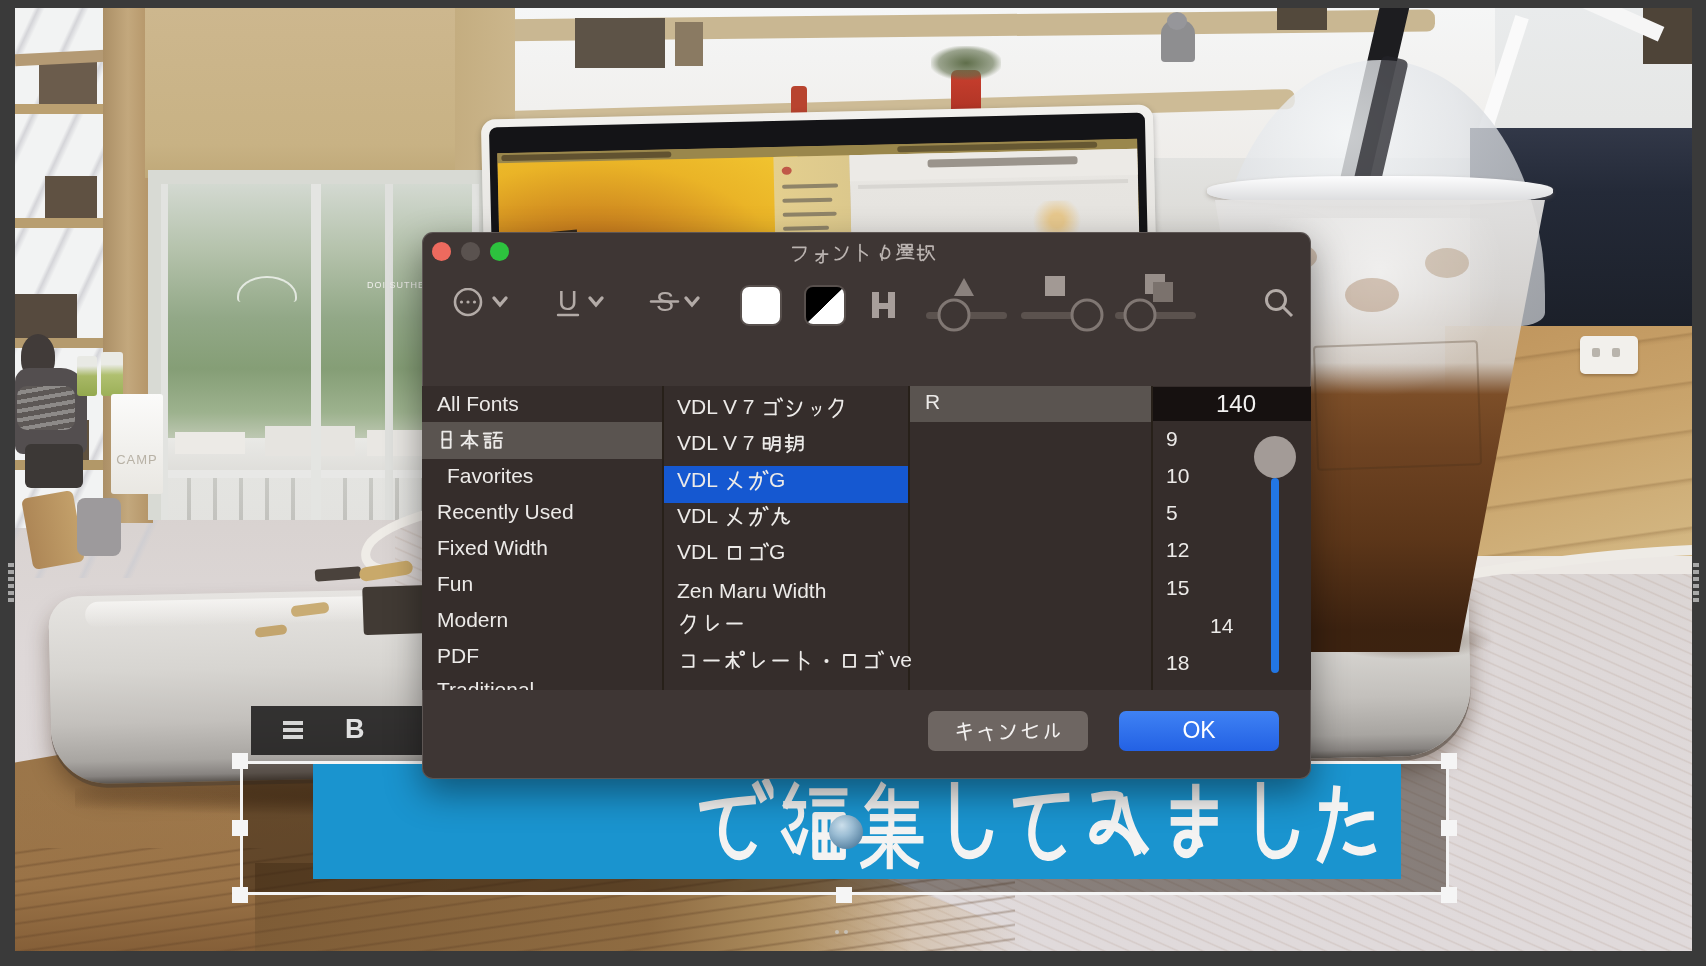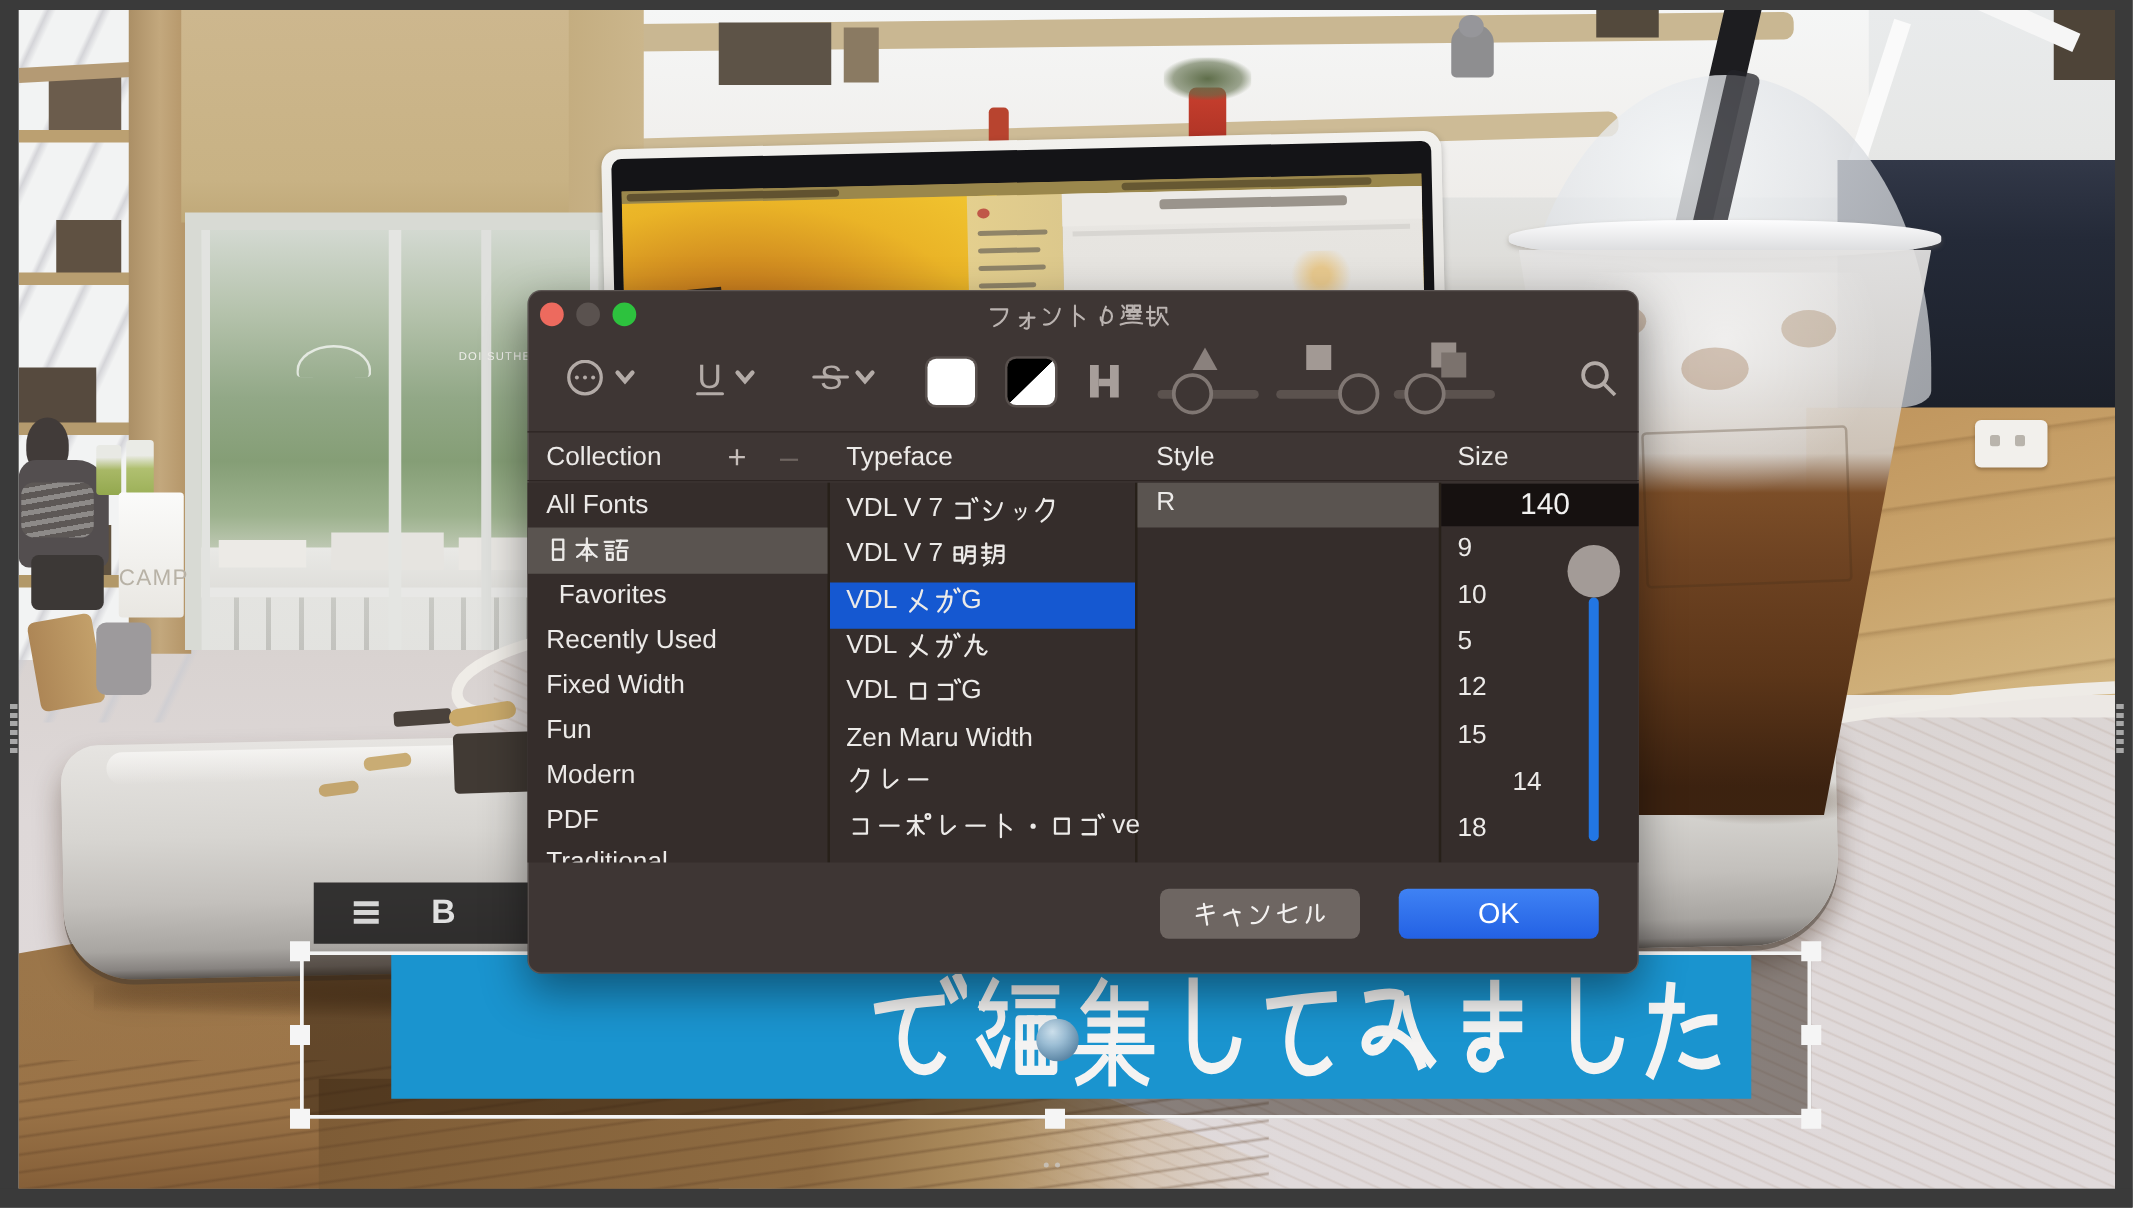--- a/index.html
+++ b/index.html
@@ -301,21 +301,21 @@
   <div class="abs" style="left:352px;top:272px;width:74px;height:10px;color:#f0efec;font-size:9px;letter-spacing:1px;">DOI SUTHEP</div>
 
   <div class="abs" style="left:6px;top:326px;width:34px;height:44px;background:#413b39;border-radius:50% 50% 40% 40%;"></div>
   <div class="abs" style="left:0px;top:360px;width:72px;height:86px;background:#534e4f;border-radius:14px 26px 8px 8px;"></div>
   <div class="abs" style="left:2px;top:378px;width:58px;height:44px;background:repeating-linear-gradient(170deg,#5d5856 0,#5d5856 5px,#8d8a88 5px,#8d8a88 9px);border-radius:10px;"></div>
   <div class="abs" style="left:10px;top:436px;width:58px;height:44px;background:#3c3836;border-radius:6px;"></div>
 
   <div class="abs" style="left:62px;top:348px;width:20px;height:40px;background:linear-gradient(180deg,#e8e9e4 25%,#a8b866 50%,#93a84e);border-radius:3px;"></div>
   <div class="abs" style="left:86px;top:344px;width:22px;height:44px;background:linear-gradient(180deg,#eaebe6 28%,#b0c070 52%,#9cb058);border-radius:3px;"></div>
 
-  <div class="abs" style="left:80px;top:386px;width:52px;height:100px;background:linear-gradient(180deg,#fbfbfa,#e9e7e2);border-radius:3px;color:#b8b2a6;font-size:18px;letter-spacing:1px;">
+  <div class="abs" style="left:96px;top:386px;width:52px;height:100px;background:linear-gradient(180deg,#fbfbfa,#e9e7e2);border-radius:3px;color:#b8b2a6;font-size:13px;letter-spacing:1px;">
         <div style="margin-top:58px;text-align:center;">CAMP</div>
       </div>
 
   <div class="abs" style="left:12px;top:486px;width:52px;height:72px;background:linear-gradient(90deg,#ad8656,#c3a06a);transform:rotate(-10deg);border-radius:6px;"></div>
   <div class="abs" style="left:62px;top:490px;width:44px;height:58px;background:#9d9a9c;border-radius:8px;"></div>
 
   <div class="abs" style="left:1455px;top:120px;width:222px;height:212px;background:linear-gradient(180deg,#323848 0%,#242a38 30%,#1b1f28 100%);"></div>
   <div class="abs" style="left:1430px;top:318px;width:247px;height:240px;background:linear-gradient(160deg,#bf945c 0%,#c9a46c 50%,#d5ba86 100%);"></div>
   <div class="abs" style="left:1430px;top:318px;width:247px;height:240px;background:repeating-linear-gradient(172deg,rgba(120,85,45,0) 0,rgba(120,85,45,0) 40px,rgba(120,85,45,0.28) 42px,rgba(120,85,45,0.08) 45px,rgba(120,85,45,0) 48px);"></div>
   <div class="abs" style="left:1565px;top:328px;width:58px;height:38px;background:#f2f0ec;border-radius:5px;box-shadow:0 2px 3px rgba(90,60,30,0.4);"></div>
@@ -471,28 +471,20 @@
     <rect x="223" y="2" width="20" height="20" fill="#978e89"></rect>
     <rect x="231" y="10" width="20" height="20" fill="#7b726d"></rect>
     <rect x="193" y="40" width="81" height="7" rx="3.5" fill="#5b524e"></rect>
     <circle cx="218" cy="43" r="15" fill="#3e3634" stroke="#807773" stroke-width="3"></circle>
   </svg>
   <svg class="abs" style="left:840px;top:55px;" width="36" height="36" viewBox="0 0 36 36" fill="none" stroke="#b3aba7" stroke-width="3">
     <circle cx="14" cy="13" r="9.5"></circle>
         <path d="M21 20 L30 29"></path>
   </svg>
 
-  <div class="abs" style="left:0;top:113px;width:889px;height:40px;border-top:1px solid #2c2422;border-bottom:1px solid #2c2422;color:#eceae8;font-size:21px;">
-    <div class="abs" style="left:15px;top:8px;">Collection</div>
-    <div class="abs" style="left:160px;top:4px;font-size:26px;color:#c5bdb9;font-weight:400;">+</div>
-    <div class="abs" style="left:202px;top:4px;font-size:26px;color:#6e6561;">–</div>
-    <div class="abs" style="left:255px;top:8px;">Typeface</div>
-    <div class="abs" style="left:503px;top:8px;">Style</div>
-    <div class="abs" style="left:744px;top:8px;">Size</div>
-  </div>
 
   <div class="abs" id="listarea" style="left:0;top:154px;width:889px;height:304px;background:#352d2b;overflow:hidden;font-size:21px;color:#eceae8;">
 
     <div class="abs" style="left:240px;top:0;width:2px;height:304px;background:#272019;"></div>
     <div class="abs" style="left:486px;top:0;width:2px;height:304px;background:#272019;"></div>
     <div class="abs" style="left:729px;top:0;width:2px;height:304px;background:#272019;"></div>
 
     <div class="abs" style="left:0px;top:36px;width:240px;height:37px;background:#5a5450;"></div>
     <div class="abs" style="left:15px;top:6px;">All Fonts</div>
     <div class="abs krow" id="nihongo" style="left:13px;top:42px;color:#eceae8;"><svg class="k" viewBox="0 0 100 100">

